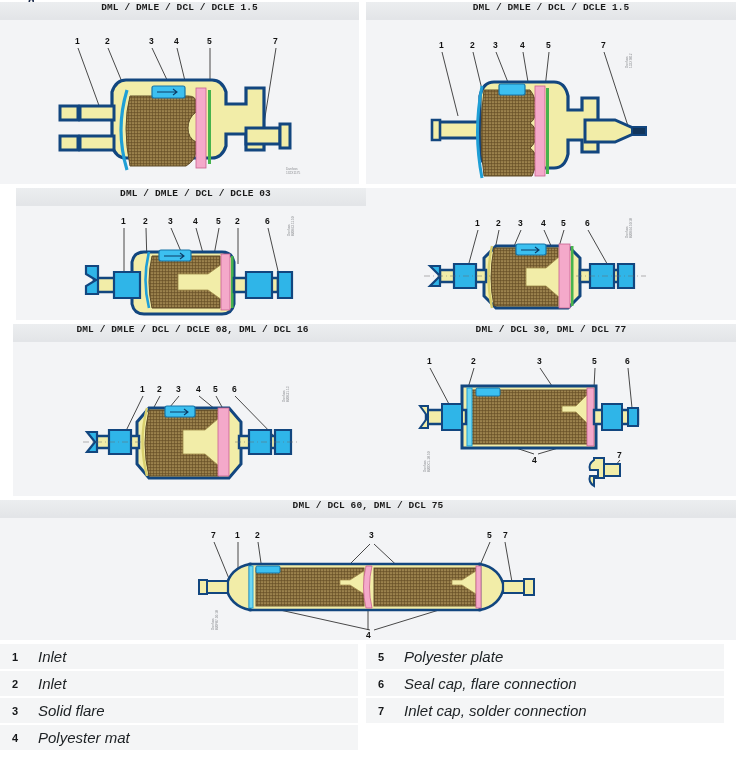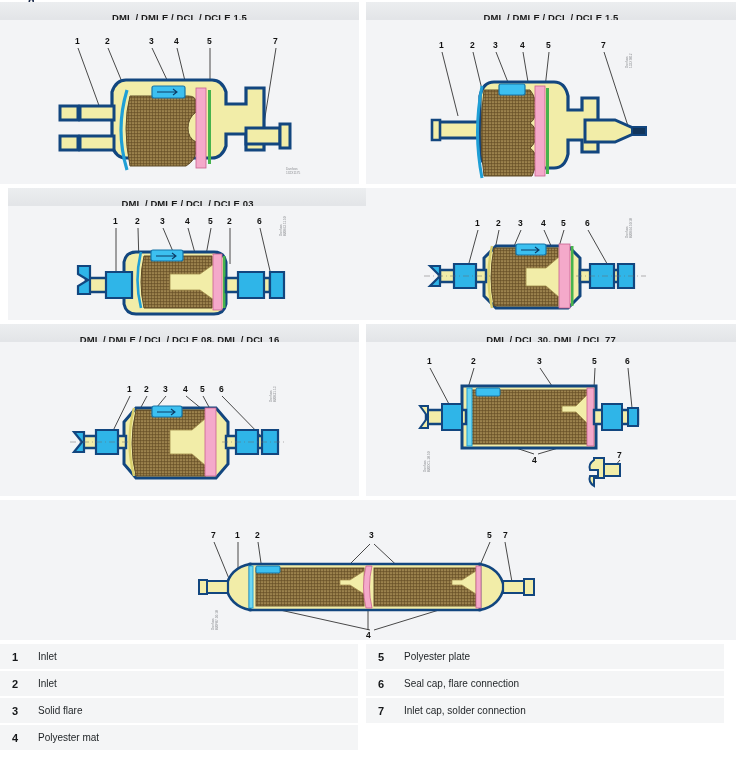--- a/index.html
+++ b/index.html
@@ -9,42 +9,42 @@
     font-family: "Liberation Sans", sans-serif;
     overflow: hidden;
   }
   #root { position: relative; width: 736px; height: 760px; }
 
   
   .panel { position: absolute; background: #f3f4f6; }
   .panel-header {
     position: absolute; left: 0; right: 0; top: 0; height: 30px;
     background: linear-gradient(to bottom, #eceef0 0%, #e3e5e8 55%, #e0e2e5 100%);
-    display: flex; align-items: center; justify-content: center;
+    display: flex; justify-content: center; font-family: Liberation Mono, monospace;
   }
   .panel-header .ttl {
     font-size: 9.5px; font-weight: bold; color: #1a1a1a;
     letter-spacing: .1px; white-space: nowrap;
   }
   .panel-body { position: absolute; left: 0; right: 0; top: 18px; bottom: 0; background: #f3f4f6; }
 
   
   .legend { position: absolute; left: 0; top: 644px; width: 736px; height: 116px; background: #fff; }
   .legend-col { position: absolute; top: 0; width: 358px; }
   .legend-col.left  { left: 0; }
   .legend-col.right { left: 366px; }
   .legend-row {
     height: 27px; background: #f4f5f6; display: flex; align-items: center;
     border-bottom: 2px solid #ffffff;
   }
   .legend-num {
     width: 30px; text-align: center; font-size: 11px; font-weight: bold; color: #16181a;
     flex: 0 0 30px;
   }
-  .legend-txt { font-size: 10px; color: #1d2124; padding-left: 8px; }
+  .legend-txt { font-size: 15px; color: #1d2124; padding-left: 8px; font-style: italic; }
 
   
   svg { display: block; }
   .lead { stroke: #1c1c1c; stroke-width: .8; fill: none; }
   .callout { font-size: 8.5px; font-weight: bold; fill: #111; font-family: "Liberation Sans", sans-serif; }
   .wm { font-size: 3.2px; fill: #8d8f93; font-family: "Liberation Sans", sans-serif; }
   .topcut { position:absolute; left:28px; top:-5px; font-size:11px; font-weight:bold; color:#1b2a4a; }
 </style>
 </head>
 <body>
@@ -155,21 +155,21 @@
 
           <path d="M219,100 h30 l18,8 v6 l-18,8 h-30 z" fill="#f2eda8" stroke="#12467f" stroke-width="3"></path>
           <path d="M266,107 h14 v8 h-14 z" fill="#11355c" stroke="#12467f" stroke-width="2"></path>
         </g>
         <text class="wm" x="262" y="48" transform="rotate(-90 262 48)">Danfoss</text>
         <text class="wm" x="266" y="48" transform="rotate(-90 266 48)">132X7012</text>
       </svg>
     </div>
   </div>
 
-  <div class="panel" style="left:8px;top:188px;width:359px;height:132px;">
+  <div class="panel" style="left:16px;top:188px;width:359px;height:132px;">
     <div class="panel-header">
       <span class="ttl">DML / DMLE / DCL / DCLE 03</span>
     </div>
     <div class="panel-body">
       <svg width="359" height="114" viewBox="0 0 359 114">
         <g>
           <path class="lead" d="M108,22 L108,80"></path>
           <path class="lead" d="M130,22 L131,58"></path>
           <path class="lead" d="M155,22 L172,62"></path>
           <path class="lead" d="M180,22 L190,58"></path>
@@ -267,21 +267,21 @@
           <path d="M224,58 h24 v24 h-24 z" fill="#2fb5e8" stroke="#12467f" stroke-width="2.2"></path>
           <path d="M252,58 h16 v24 h-16 z" fill="#2fb5e8" stroke="#12467f" stroke-width="2.2"></path>
           <line x1="210" y1="70" x2="280" y2="70" stroke="#6b6b6b" stroke-width=".5" stroke-dasharray="6,3,1,3"></line>
         </g>
         <text class="wm" x="262" y="32" transform="rotate(-90 262 32)">Danfoss</text>
         <text class="wm" x="266" y="32" transform="rotate(-90 266 32)">020B64.10.10</text>
       </svg>
     </div>
   </div>
 
-  <div class="panel" style="left:0;top:324px;width:359px;height:172px;">
+  <div class="panel" style="left:13px;top:324px;width:359px;height:172px;">
     <div class="panel-header">
       <span class="ttl">DML / DMLE / DCL / DCLE 08, DML / DCL 16</span>
     </div>
     <div class="panel-body">
       <svg width="359" height="154" viewBox="0 0 359 154">
         <g>
           <path class="lead" d="M130,54 L110,95"></path>
           <path class="lead" d="M147,54 L133,80"></path>
           <path class="lead" d="M166,54 L143,82"></path>
           <path class="lead" d="M186,54 L208,72"></path>
@@ -381,20 +381,23 @@
           <path d="M228,118 q-6,4 -4,10 h8 v6 h-8 q-2,6 4,10 v-8 h10 v-20 h-10 z" fill="#f2eda8" stroke="#12467f" stroke-width="2"></path>
           <path d="M238,122 h16 v12 h-16 z" fill="#f2eda8" stroke="#12467f" stroke-width="2"></path>
         </g>
         <text class="wm" x="60" y="130" transform="rotate(-90 60 130)">Danfoss</text>
         <text class="wm" x="64" y="130" transform="rotate(-90 64 130)">020DCL.10.10</text>
       </svg>
     </div>
   </div>
 
   <div class="panel" style="left:0;top:500px;width:736px;height:140px;">
+    <div class="panel-header">
+      <span class="ttl">DML / DCL 60, DML / DCL 75</span>
+    </div>
     <div class="panel-body">
       <svg width="736" height="122" viewBox="0 0 736 122">
         <g>
           <path class="lead" d="M214,24 L232,68"></path>
           <path class="lead" d="M238,24 L238,68"></path>
           <path class="lead" d="M258,24 L262,52"></path>
           <path class="lead" d="M370,26 L340,56"></path>
           <path class="lead" d="M374,26 L406,56"></path>
           <path class="lead" d="M490,24 L478,52"></path>
           <path class="lead" d="M505,24 L512,64"></path>

